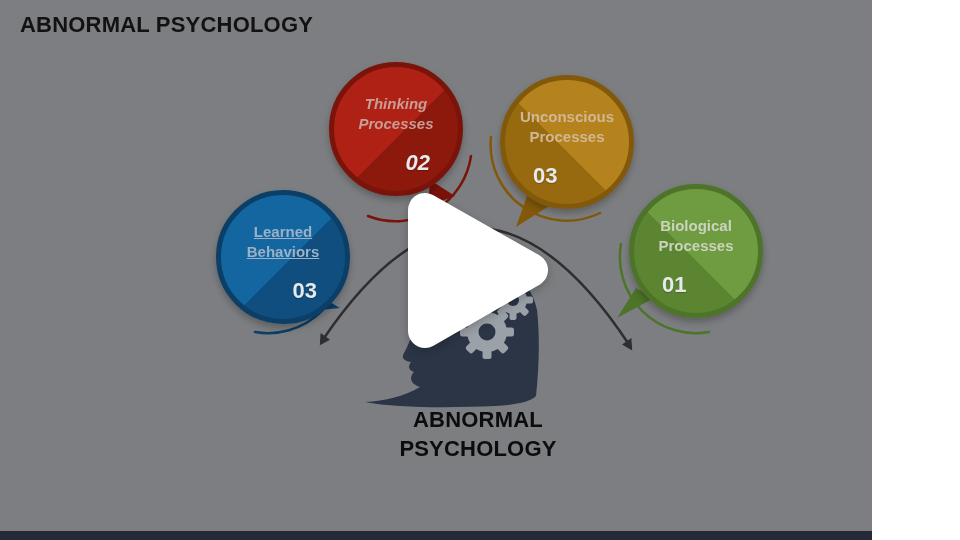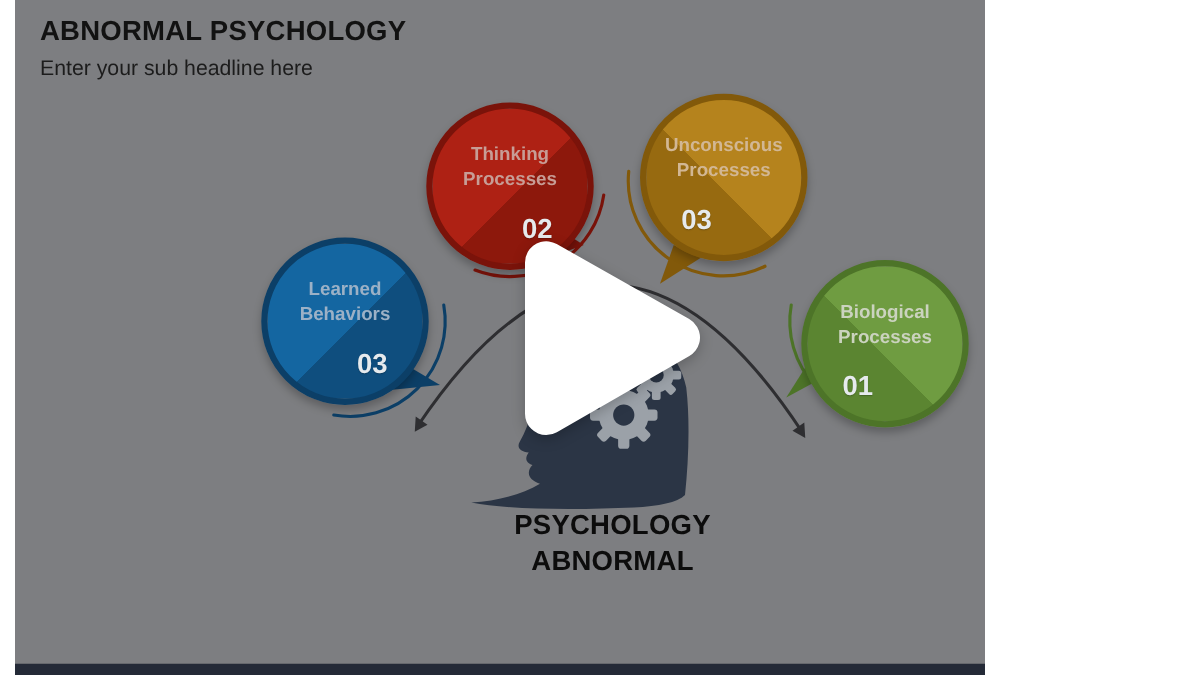--- a/index.html
+++ b/index.html
@@ -1,20 +1,19 @@
 <!DOCTYPE html>
 <html style="--background: #7d7e81; --bottom_bar: #242a37; --title_text: #121212; --subtitle_text: #1c1c1c; --caption_text: #0c0c0c; --head: #2b3545; --gear: #9ba1a8; --arc: #2e2e31; --play: #ffffff; --number_text: #e6eaed;"><head>
 <meta charset="utf-8">
 <style>
   html,body{margin:0;padding:0;}
   .stage{
-    position:relative;width:776px;height:540px;overflow:hidden;
+    position:relative;width:872px;height:540px;overflow:hidden;
     background:var(--background,#7d7e81);
     font-family:"Liberation Sans",sans-serif;
-    margin-left:12px;
   }
   .header{position:absolute;left:20px;top:12px;}
   .title{font-size:22px;font-weight:700;color:var(--title_text,#121212);letter-spacing:.2px;}
   .subtitle{margin-top:7px;font-size:17px;font-weight:400;color:var(--subtitle_text,#1c1c1c);}
   .diagram{position:absolute;left:0;top:0;width:960px;height:540px;}
   .node{
     position:absolute;width:134px;height:134px;box-sizing:border-box;
     border-radius:50%;border:5px solid #333;
     display:flex;align-items:center;justify-content:center;text-align:center;
     box-shadow:0 4px 7px rgba(0,0,0,.25);
@@ -35,21 +34,20 @@
   .play svg{filter:drop-shadow(0 3px 5px rgba(0,0,0,.22));}
   .bottom-bar{position:absolute;left:0;bottom:0;width:960px;height:9px;background:var(--bottom_bar,#242a37);}
 </style>
 </head>
 <body>
 
 <div class="stage">
 
   <div class="header">
     <div class="title">ABNORMAL PSYCHOLOGY</div>
-    <div class="subtitle">Enter your sub headline here</div>
   </div>
 
   <svg class="diagram" viewBox="0 0 960 540" width="960" height="540">
 
     <path d="M 343 244 A 76 76 0 0 1 255 332" fill="none" stroke-width="2.5" stroke-linecap="round" stroke="#0c3f67"></path>
     <path d="M 471 156 A 76 76 0 0 1 368 216" fill="none" stroke-width="2.5" stroke-linecap="round" stroke="#7a130a"></path>
     <path d="M 600 213 A 76 76 0 0 1 491 137" fill="none" stroke-width="2.5" stroke-linecap="round" stroke="#82590a"></path>
     <path d="M 709 332 A 76 76 0 0 1 621 244" fill="none" stroke-width="2.5" stroke-linecap="round" stroke="#4d7428"></path>
 
     <path d="M303,286 L340,308 L300,312 Z" fill="#0c3f67"></path>
@@ -92,55 +90,55 @@
       <rect x="-3.5" y="-20" width="7" height="9" rx="2" transform="rotate(135)"></rect>
       <rect x="-3.5" y="-20" width="7" height="9" rx="2" transform="rotate(180)"></rect>
       <rect x="-3.5" y="-20" width="7" height="9" rx="2" transform="rotate(225)"></rect>
       <rect x="-3.5" y="-20" width="7" height="9" rx="2" transform="rotate(270)"></rect>
       <rect x="-3.5" y="-20" width="7" height="9" rx="2" transform="rotate(315)"></rect>
       <circle r="14"></circle>
       <circle r="6" fill="#2b3545"></circle>
     </g>
   </svg>
 
-  <div class="node num-right" style="left: 197px; top: 190px; background: linear-gradient(135deg, rgb(20, 102, 161) 54%, rgb(15, 78, 126) 54%); border-color: rgb(12, 63, 103); color: rgb(156, 177, 198);">
+  <div class="node num-right" style="left: 216px; top: 190px; background: linear-gradient(135deg, rgb(20, 102, 161) 54%, rgb(15, 78, 126) 54%); border-color: rgb(12, 63, 103); color: rgb(156, 177, 198); text-decoration: underline;">
     <div class="label">
       <div>Learned</div>
       <div>Behaviors</div>
     </div>
     <div class="num">03</div>
   </div>
 
-  <div class="node num-right" style="left: 329px; top: 82px; background: linear-gradient(135deg, rgb(174, 33, 20) 54%, rgb(141, 24, 12) 54%); border-color: rgb(122, 19, 10); color: rgb(199, 157, 150);">
+  <div class="node num-right" style="left: 329px; top: 62px; background: linear-gradient(135deg, rgb(174, 33, 20) 54%, rgb(141, 24, 12) 54%); border-color: rgb(122, 19, 10); color: rgb(199, 157, 150); font-style: italic;">
     <div class="label">
       <div>Thinking</div>
       <div>Processes</div>
     </div>
     <div class="num">02</div>
   </div>
 
   <div class="node num-left" style="left: 500px; top: 75px; background: linear-gradient(225deg, rgb(181, 131, 29) 54%, rgb(151, 106, 16) 54%); border-color: rgb(130, 89, 10); color: rgb(210, 183, 148);">
     <div class="label">
       <div>Unconscious</div>
       <div>Processes</div>
     </div>
     <div class="num">03</div>
   </div>
 
-  <div class="node num-left" style="left: 629px; top: 208px; background: linear-gradient(225deg, rgb(111, 156, 65) 54%, rgb(91, 133, 49) 54%); border-color: rgb(77, 116, 40); color: rgb(203, 211, 191);">
+  <div class="node num-left" style="left: 629px; top: 184px; background: linear-gradient(225deg, rgb(111, 156, 65) 54%, rgb(91, 133, 49) 54%); border-color: rgb(77, 116, 40); color: rgb(203, 211, 191);">
     <div class="label">
       <div>Biological</div>
       <div>Processes</div>
     </div>
     <div class="num">01</div>
   </div>
 
   <div class="caption">
+    <div>ABNORMAL</div>
     <div>PSYCHOLOGY</div>
-    <div>ABNORMAL</div>
   </div>
 
   <div class="play">
     <svg viewBox="0 0 170 180" width="170" height="180">
       <path d="M30,30 L30,151 L136,90 Z" stroke-width="34" stroke-linejoin="round" stroke-linecap="round" fill="#ffffff" stroke="#ffffff"></path>
     </svg>
   </div>
 
   <div class="bottom-bar"></div>
 </div>

